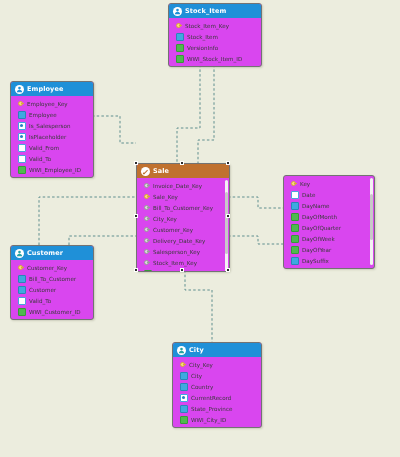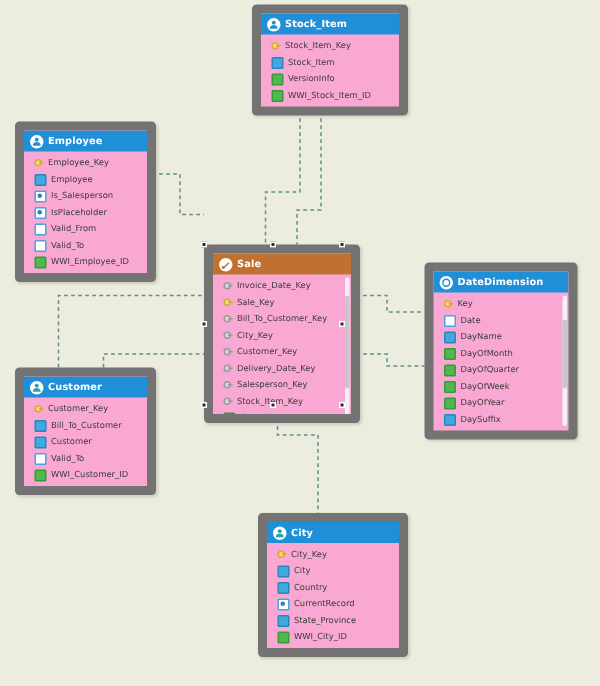--- a/index.html
+++ b/index.html
@@ -6,22 +6,22 @@
   body{
     width:400px;height:457px;
     background:#ecedde;
     font-family:"DejaVu Sans","Liberation Sans",sans-serif;
     overflow:hidden;position:relative;
   }
   #canvas{position:absolute;inset:0;}
   svg.links{position:absolute;left:0;top:0;width:400px;height:457px;pointer-events:none;}
 
   .tbl{
-    position:absolute;background:#f9a8d4;
-    border:6px solid #737373;border-radius:3px;
+    position:absolute;background:#d946ef;
+    border:1px solid #737373;border-radius:3px;
     box-shadow:1px 1px 2px rgba(90,90,70,.22);
     overflow:hidden;
   }
   .tbl .hdr{
     height:14px;display:flex;align-items:center;gap:3px;
     padding:0 4px;color:#fff;font-size:6.5px;font-weight:bold;
     letter-spacing:.1px;
   }
   .tbl.blue .hdr{background:#1f90d8;}
   .tbl.sel .hdr{background:#c0712f;}
@@ -254,28 +254,20 @@
   <div class="handle" style="left:134px;top:161px;"></div>
   <div class="handle" style="left:180px;top:161px;"></div>
   <div class="handle" style="left:226px;top:161px;"></div>
   <div class="handle" style="left:134px;top:214px;"></div>
   <div class="handle" style="left:226px;top:214px;"></div>
   <div class="handle" style="left:134px;top:268px;"></div>
   <div class="handle" style="left:180px;top:268px;"></div>
   <div class="handle" style="left:226px;top:268px;"></div>
 
   <div class="tbl blue" style="left:283px;top:175px;width:90px;">
-    <div class="hdr">
-      <span class="hicon">
-        <svg width="7" height="7" viewBox="0 0 8 8">
-            <circle cx="4" cy="4" r="2.6" fill="none" stroke="#1f90d8" stroke-width="1.1"></circle>
-          </svg>
-      </span>
-      <span>DateDimension</span>
-    </div>
     <div class="cols">
       <div class="col">
           <span class="keyglyph"></span>
           <span>Key</span>
         </div>
       <div class="col">
           <span class="ic date"></span>
           <span>Date</span>
         </div>
       <div class="col">

